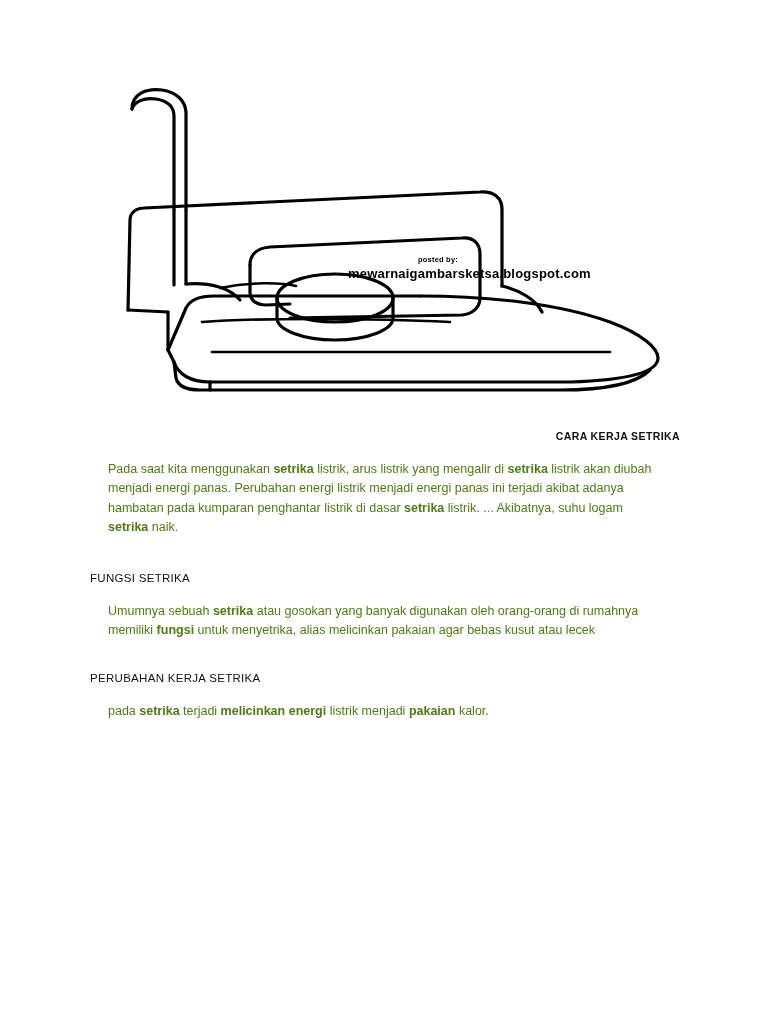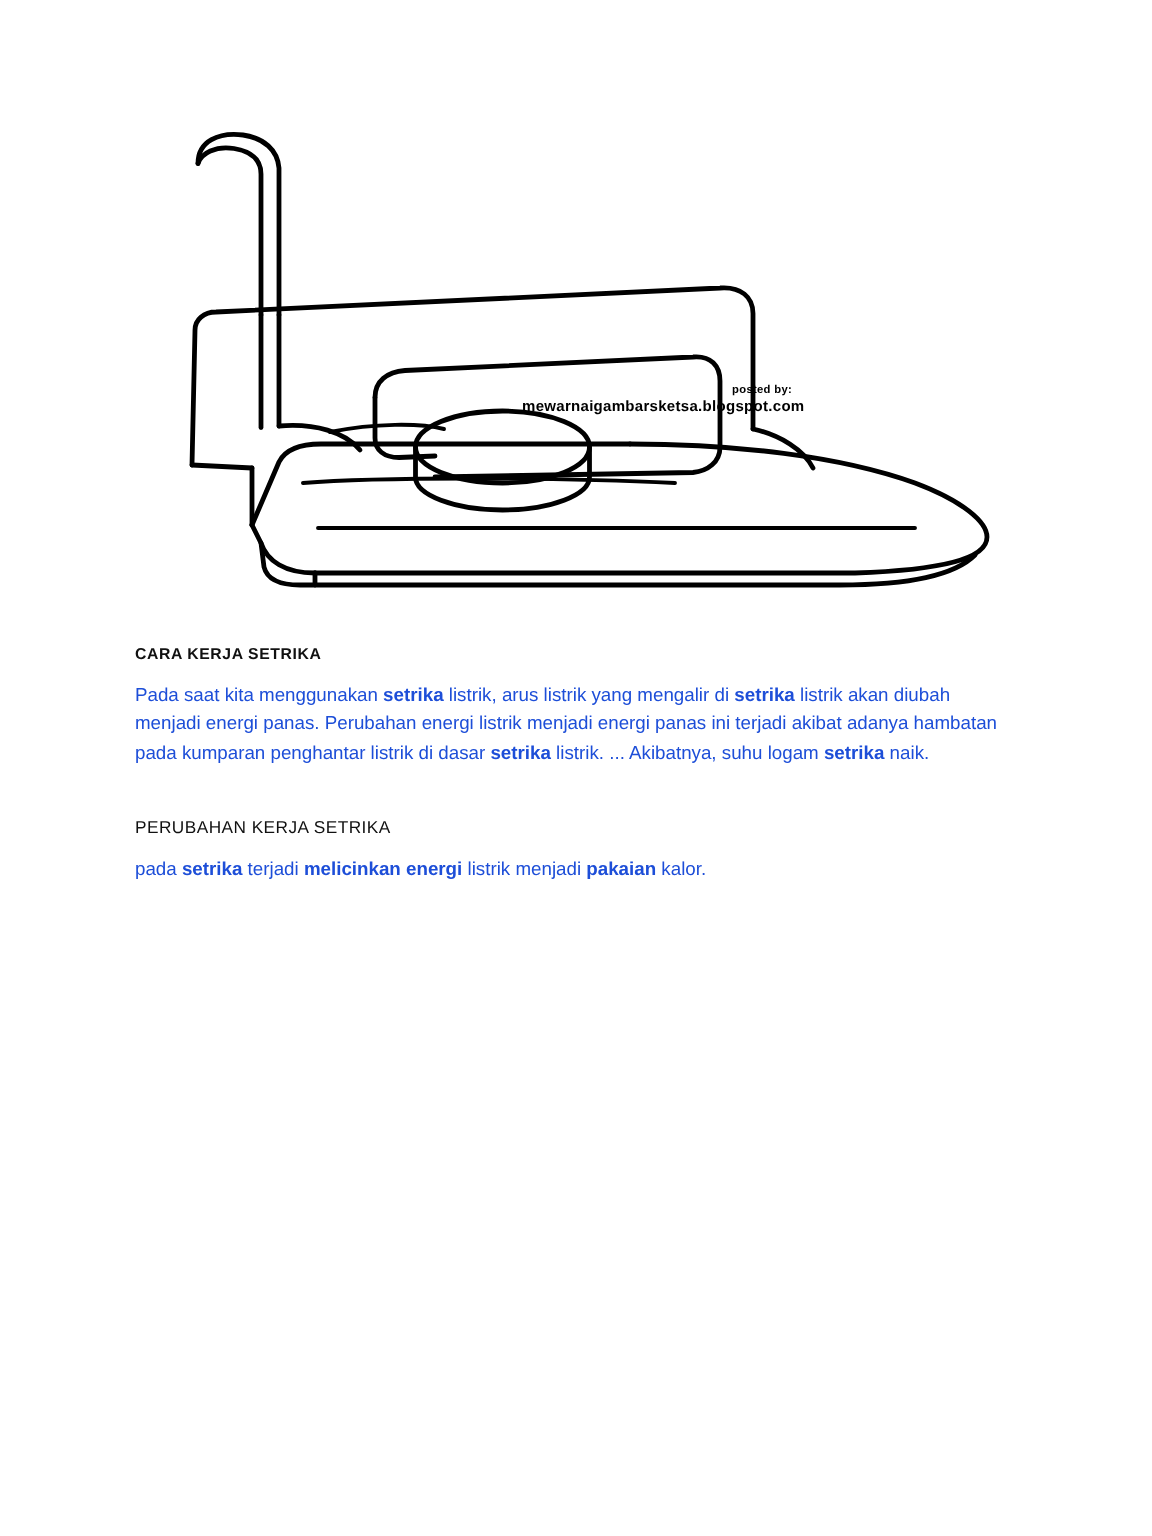--- a/index.html
+++ b/index.html
@@ -38,46 +38,47 @@
     left: 258px;
     top: 195px;
     width: 180px;
     text-align: center;
     font-family: "Liberation Sans", sans-serif;
     font-weight: bold;
     color: #000;
     line-height: 1.35;
     letter-spacing: 0.2px;
   }
-  .watermark .wm1 { font-size: 7.5px; text-align: right; }
-  .watermark .wm2 { font-size: 10px; }
+  .watermark .wm1 { font-size: 7.5px; }
+  .watermark .wm2 { font-size: 13px; }
 
   .content {
     position: absolute;
     left: 90px;
     top: 430px;
     width: 590px;
   }
   .heading {
     font-size: 11.5px;
     letter-spacing: 0.3px;
     color: #111;
     margin: 0 0 12px 0;
     font-weight: normal;
   }
   .heading.bold {
     font-weight: bold;
     font-size: 10.5px;
     letter-spacing: 0.4px;
+    text-align: right;
   }
   .para {
     font-size: 12.5px;
     line-height: 1.55;
-    color: #1d4ed8;
-    margin: 0;
+    color: #4d7c0f;
+    margin: 18px;
     text-align: left;
   }
   .para b { font-weight: bold; }
   .block { margin-bottom: 30px; }
   .block.first { margin-bottom: 34px; }
   .block.mid { margin-bottom: 32px; }
 </style>
 </head>
 <body>
 
@@ -125,20 +126,24 @@
     </div>
   </div>
 
   <div class="content">
 
     <div class="block first">
       <div class="heading bold">CARA KERJA SETRIKA</div>
       <p class="para">Pada saat kita menggunakan <b>setrika</b> listrik, arus listrik yang mengalir di <b>setrika</b> listrik akan diubah menjadi energi panas. Perubahan energi listrik menjadi energi panas ini terjadi akibat adanya hambatan pada kumparan penghantar listrik di dasar <b>setrika</b> listrik. ... Akibatnya, suhu logam <b>setrika</b> naik.</p>
     </div>
 
+    <div class="block mid">
+      <div class="heading">FUNGSI SETRIKA</div>
+      <p class="para">Umumnya sebuah <b>setrika</b> atau gosokan yang banyak digunakan oleh orang-orang di rumahnya memiliki <b>fungsi</b> untuk menyetrika, alias melicinkan pakaian agar bebas kusut atau lecek</p>
+    </div>
 
     <div class="block">
       <div class="heading">PERUBAHAN KERJA SETRIKA</div>
       <p class="para">pada <b>setrika</b> terjadi <b>melicinkan energi</b> listrik menjadi <b>pakaian</b> kalor.</p>
     </div>
 
   </div>
 </div>
 
 </body></html>

